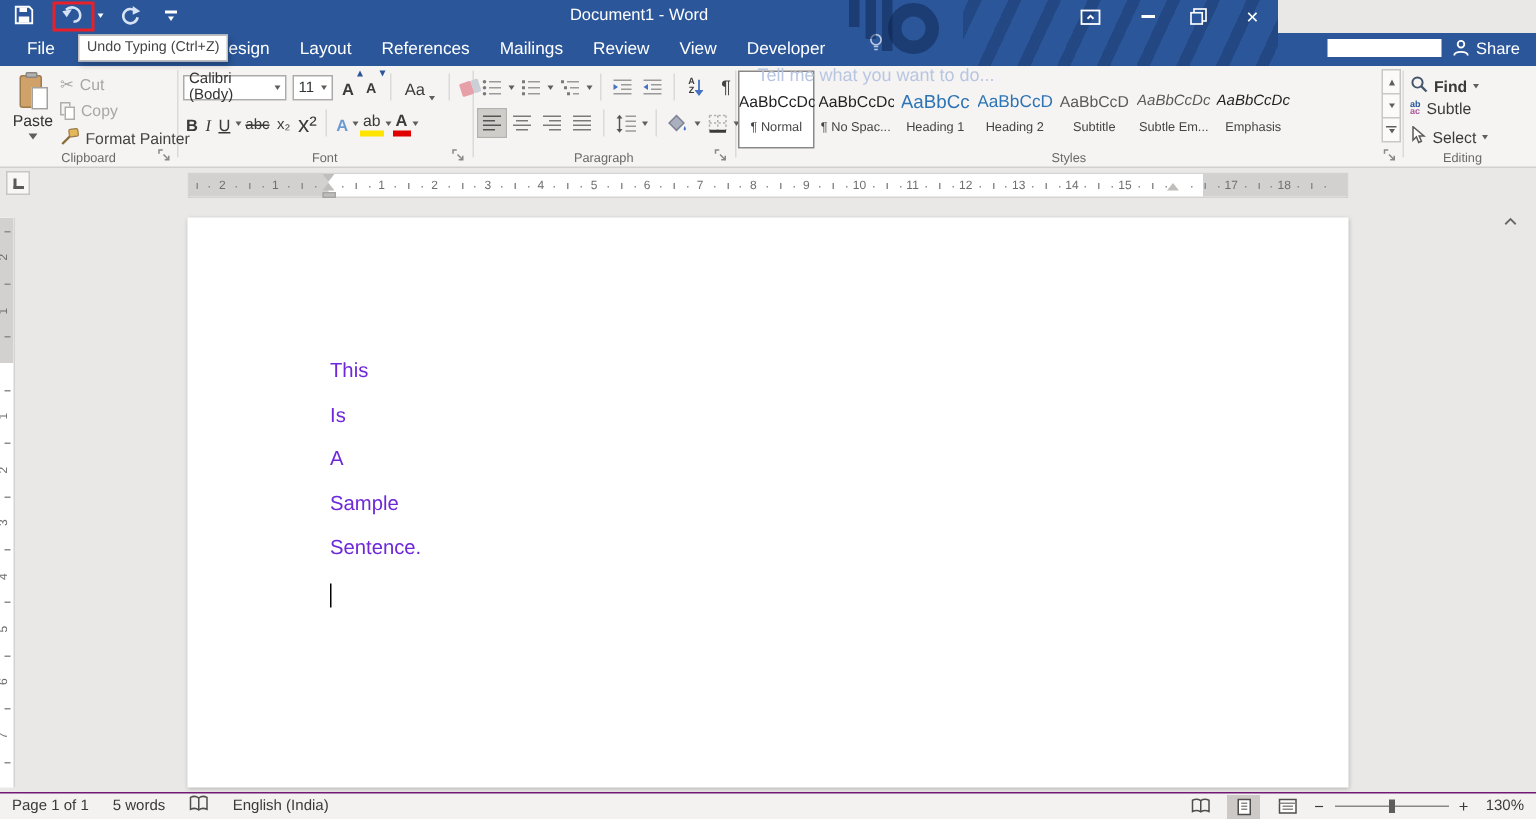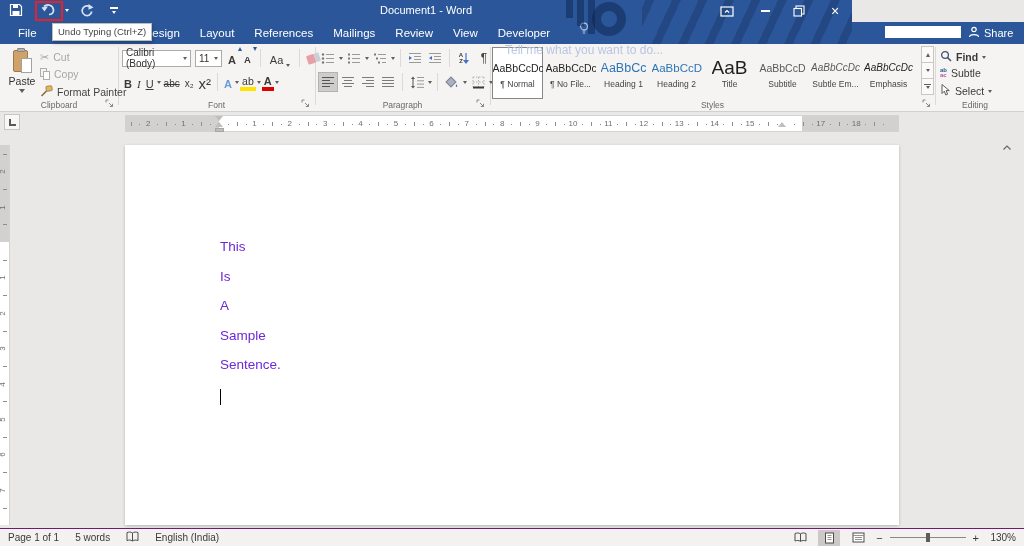--- a/index.html
+++ b/index.html
@@ -431,37 +431,33 @@
 
     <div class="gallery">
 
         <span class="style-item selected">
           <span class="sample" style="color: rgb(31, 31, 31); font-size: 10.5px;">AaBbCcDc</span>
           <span class="slabel">¶ Normal</span>
         </span>
 
         <span class="style-item">
           <span class="sample" style="color: rgb(31, 31, 31); font-size: 10.5px;">AaBbCcDc</span>
-          <span class="slabel">¶ No File...</span>
+          <span class="slabel">¶ No Spac...</span>
         </span>
 
         <span class="style-item">
           <span class="sample" style="color: rgb(46, 116, 181); font-size: 12.5px;">AaBbCc</span>
           <span class="slabel">Heading 1</span>
         </span>
 
         <span class="style-item">
           <span class="sample" style="color: rgb(46, 116, 181); font-size: 11.5px;">AaBbCcD</span>
           <span class="slabel">Heading 2</span>
         </span>
 
-        <span class="style-item">
-          <span class="sample" style="color: rgb(31, 31, 31); font-size: 19px;">AaB</span>
-          <span class="slabel">Title</span>
-        </span>
 
         <span class="style-item">
           <span class="sample" style="color: rgb(89, 89, 89); font-size: 10.5px;">AaBbCcD</span>
           <span class="slabel">Subtitle</span>
         </span>
 
         <span class="style-item">
           <span class="sample" style="color: rgb(89, 89, 89); font-size: 10px; font-style: italic;">AaBbCcDc</span>
           <span class="slabel">Subtle Em...</span>
         </span>

